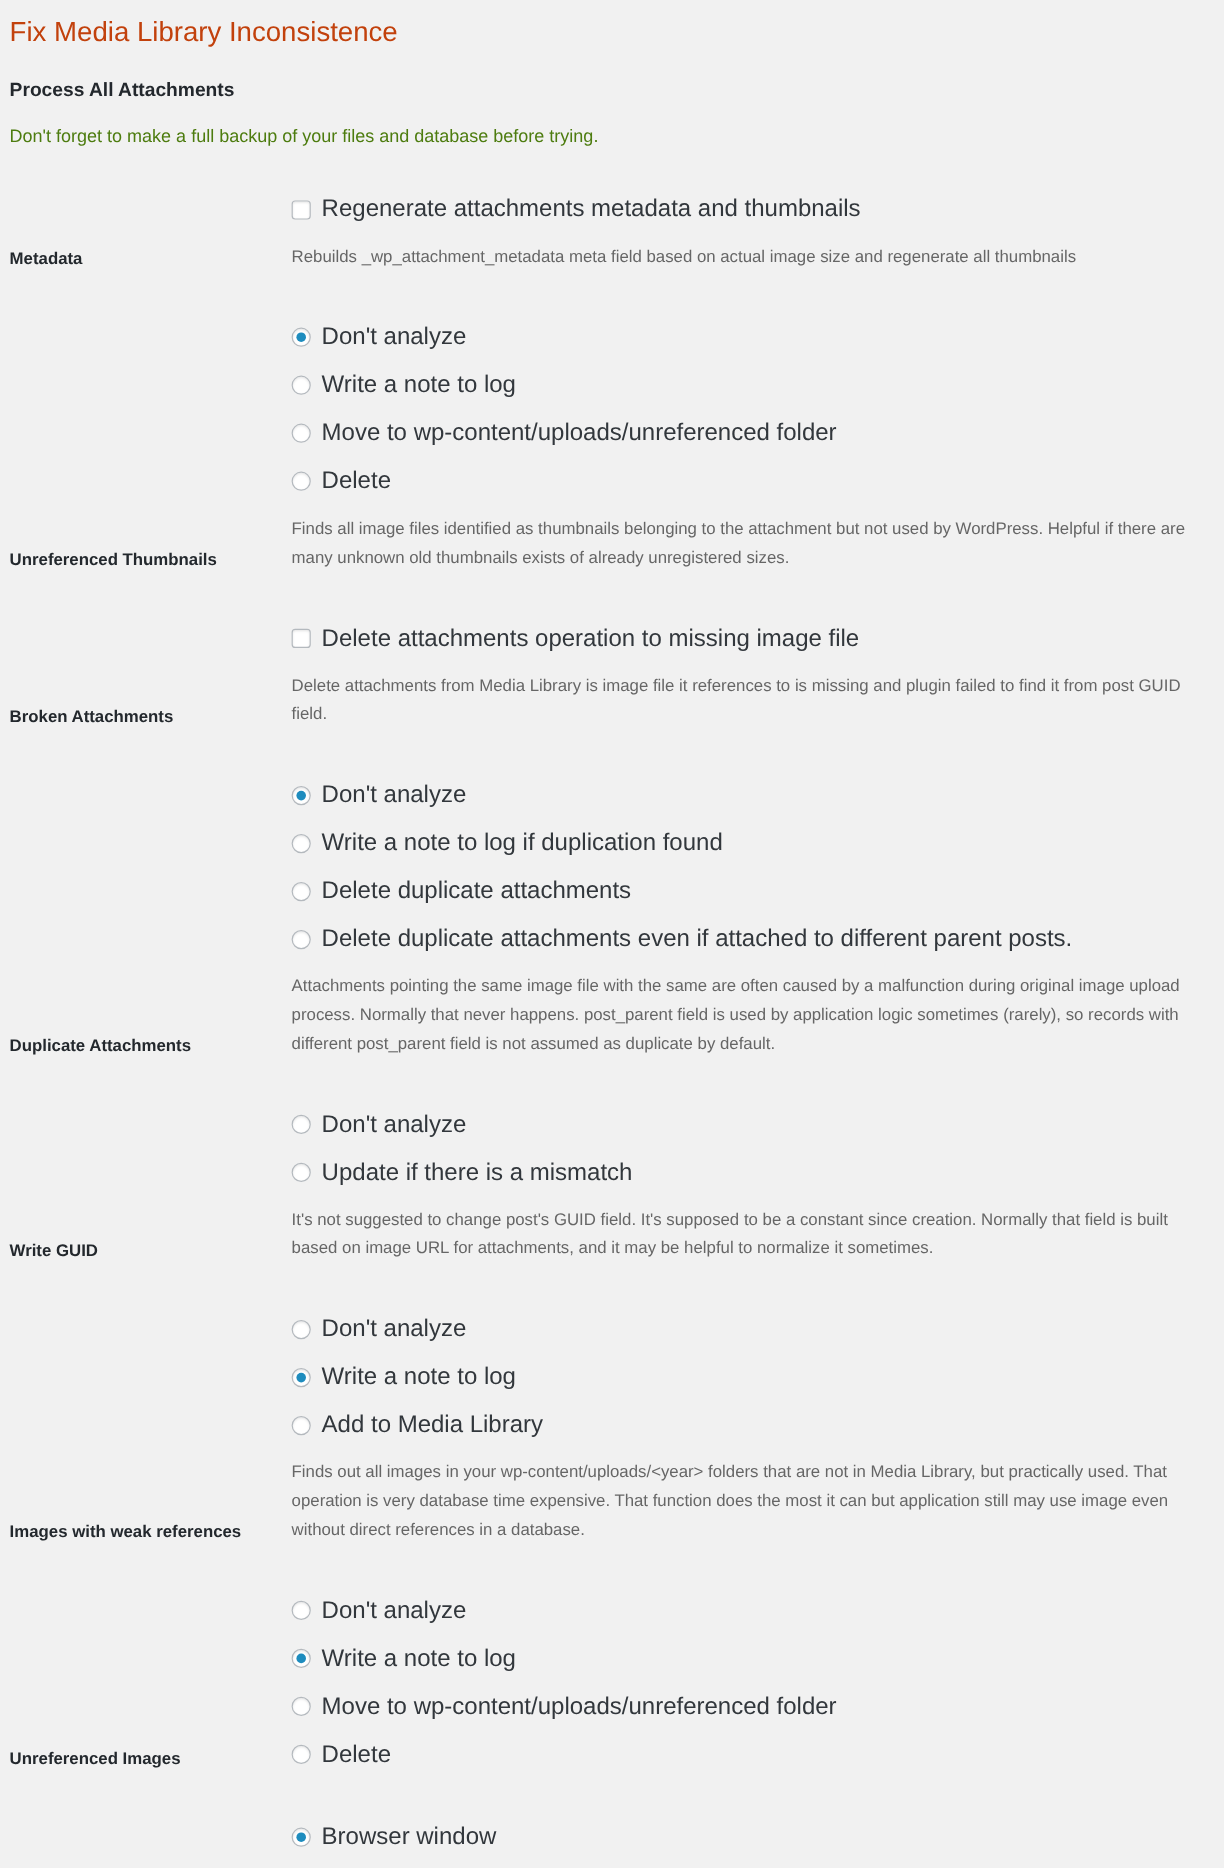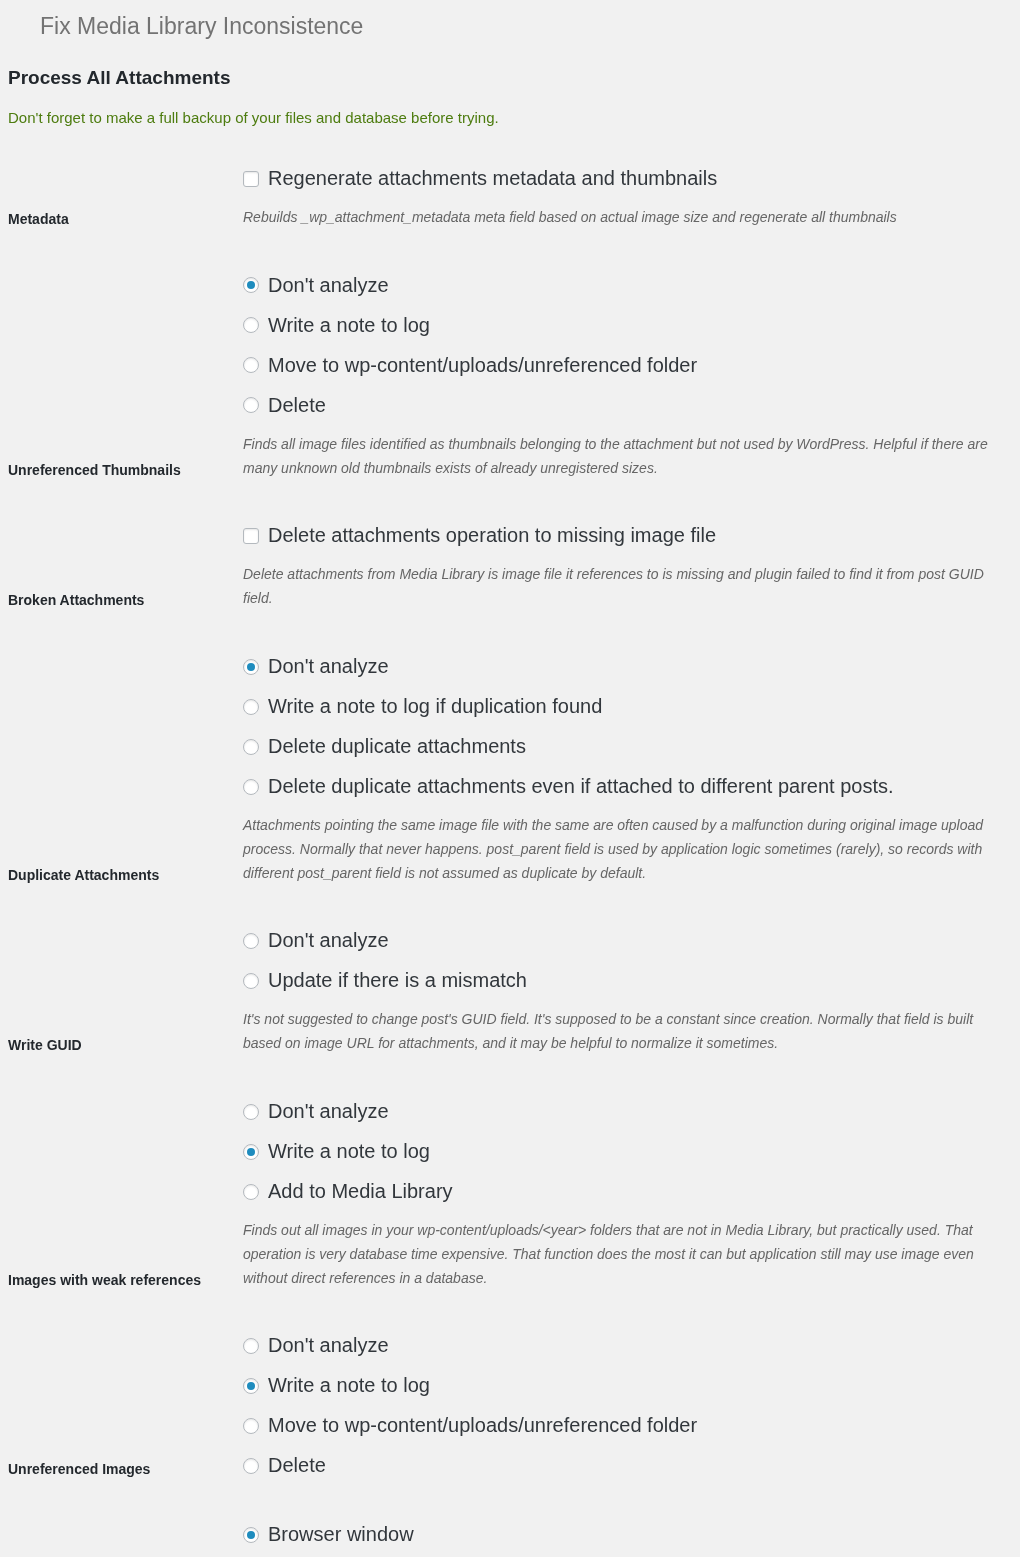--- a/index.html
+++ b/index.html
@@ -10,27 +10,26 @@
     font-family: "Liberation Sans", "DejaVu Sans", sans-serif;
     color: #32373c;
   }
   .wrap {
     padding: 9px 8px 40px 8px;
     width: 1020px;
   }
   h1.page-title {
     font-size: 23px;
     font-weight: 400;
-    color: #737373;
+    color: #c2410c;
     line-height: 1.3;
     padding: 3px 0 4px 0;
-    margin-left: 32px;
   }
   h2.section-title {
-    font-size: 19px;
+    font-size: 16px;
     font-weight: 700;
     color: #23282d;
     margin-top: 20px;
     line-height: 1.3;
   }
   p.warning {
     font-size: 15px;
     color: #4d7c0f;
     margin-top: 16px;
     line-height: 1.5;
@@ -94,21 +93,20 @@
     line-height: 1;
     margin-top: -2px;
   }
   .option-label {
     font-size: 20px;
     color: #32373c;
     line-height: 1.35;
   }
   p.description {
     font-size: 14px;
-    font-style: italic;
     color: #666;
     line-height: 1.7;
     margin-top: 14px;
   }
 </style>
 </head>
 <body>
 
 <div class="wrap">
   <h1 class="page-title">Fix Media Library Inconsistence</h1>

